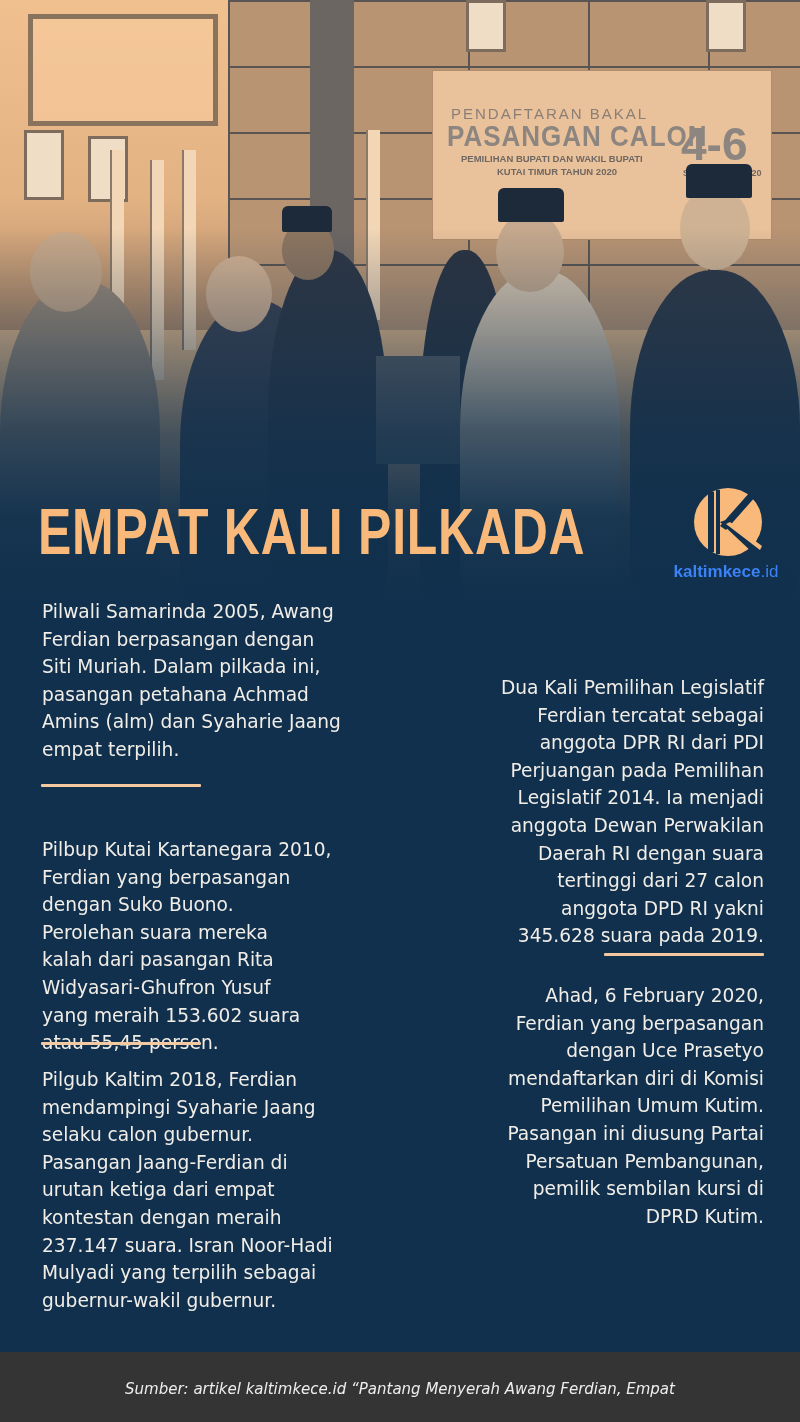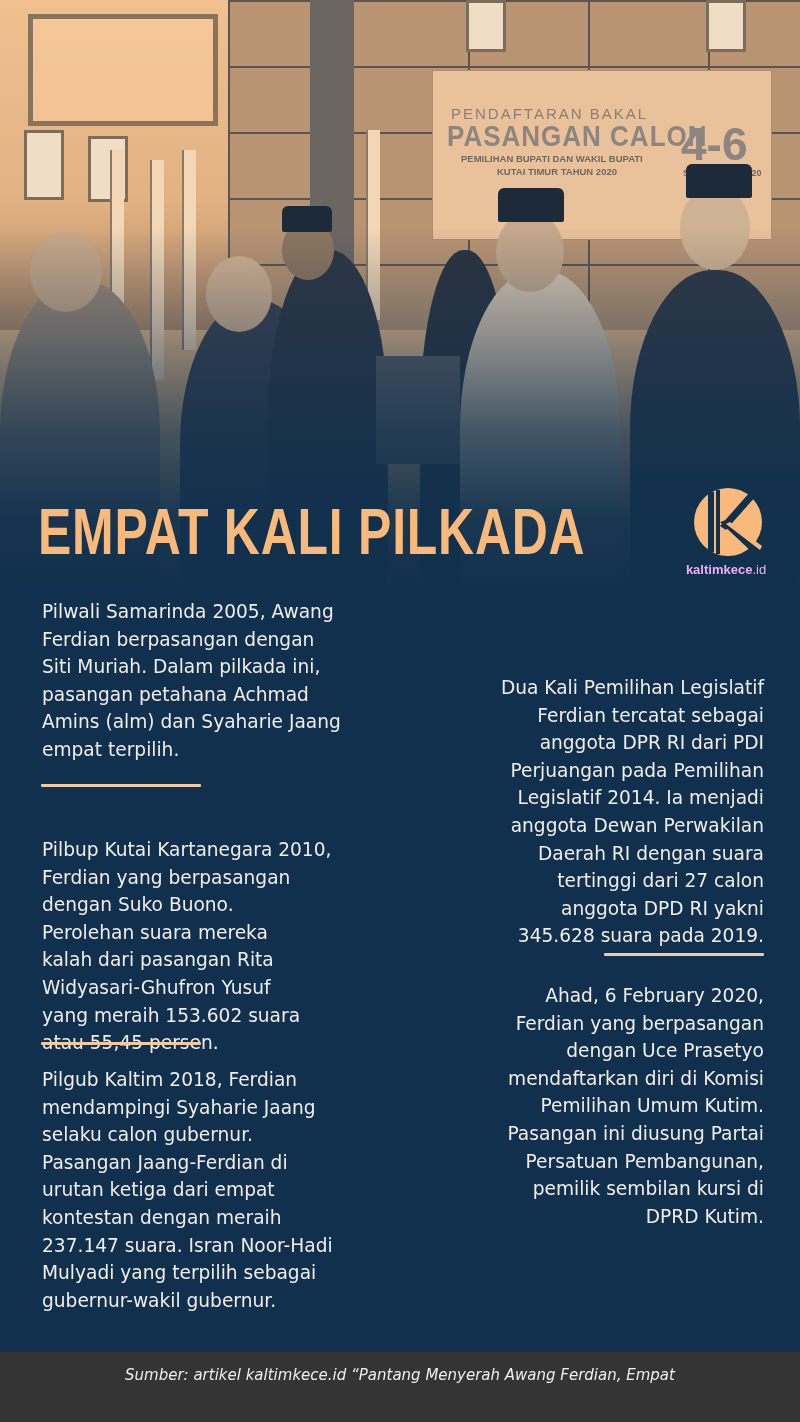--- a/index.html
+++ b/index.html
@@ -55,41 +55,41 @@
       position: absolute; left: 38px; top: 492px;
       font-family: "Liberation Sans", sans-serif; font-weight: bold;
       font-size: 64px; line-height: 80px; color: #f9b97a;
       letter-spacing: 1px; transform: scaleX(0.78); transform-origin: left center;
       white-space: nowrap;
     }
     .logo { position: absolute; left: 666px; top: 486px; width: 120px; height: 104px; text-align: center; }
     .logo svg { display: block; margin: 0 auto; }
     .logo-text {
       display: block; margin-top: 4px; font-family: "Liberation Sans", sans-serif;
-      font-size: 13px; font-weight: bold; color: #f0abfc; letter-spacing: 0px;
+      font-size: 17px; font-weight: bold; color: #3b82f6; letter-spacing: 0px;
     }
     .logo-text .tld { font-weight: normal; }
 
     
     .col-text {
       position: absolute; font-family: "DejaVu Sans", sans-serif;
       font-size: 18.6px; line-height: 27.6px; color: #f1ede7; white-space: pre-line;
     }
     .left { left: 42px; text-align: left; }
     .right { right: 36px; text-align: right; }
     .divider { position: absolute; height: 3px; background: #f4c9a0; border-radius: 1px; }
 
     
     .footer {
       position: absolute; left: 0; top: 1352px; width: 800px; height: 70px;
       background: #343434; text-align: center; padding-top: 13px;
     }
     .footer span {
       display: block; font-family: "DejaVu Sans", sans-serif; font-style: italic;
-      font-size: 15px; line-height: 21px; color: #eeeeee;
+      font-size: 15px; line-height: 21px; color: #eeeeee; margin-top: 14px;
     }
   </style>
 </head>
 <body>
 
 <div class="photo">
   <div class="wall-left"></div>
   <div class="window" style="left:28px;top:14px;width:190px;height:112px;"></div>
   <div class="tiles"></div>
   <div class="pillar"></div>

